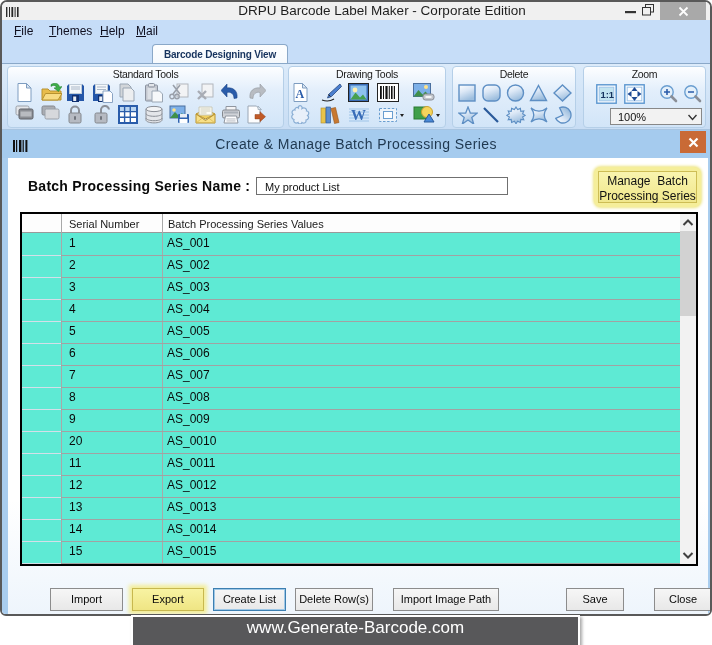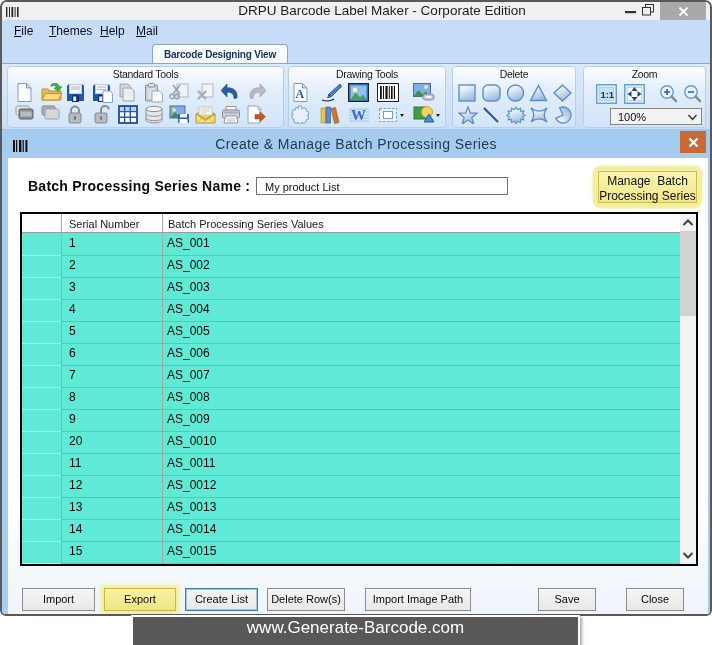--- a/index.html
+++ b/index.html
@@ -53,21 +53,21 @@
 .trow { position:absolute; left:0; width:100%; height:22px; font-size:12px; color:#0a0a0a; }
 .trow .ln1 { position:absolute; left:0; width:39px; bottom:0; height:1px; background:#d4dfe8; }
 .trow .ln2 { position:absolute; left:39px; right:0; bottom:0; height:1px; background:#a2a2a2; }
 .trow .sn { position:absolute; left:47px; top:2px; }
 .trow .val { position:absolute; left:145px; top:2px; }
 
 #sbar { position:absolute; right:0; top:0; width:16px; bottom:0; background:#f2f2f2; }
 #sbar svg { position:absolute; left:0; }
 #sthumb { position:absolute; left:0; top:17px; width:16px; height:85px; background:#d2d2d2; }
 
-.bbtn { position:absolute; top:586px; height:23px; background:linear-gradient(#f6f6f6,#e8e8e8); border:1px solid #8c8c8c; font-size:11px; color:#0a0a0a; text-align:center; line-height:21px; white-space:nowrap; }
+.bbtn { position:absolute; top:586px; height:23px; background:linear-gradient(#f6f6f6,#e8e8e8); border:1px solid #8c8c8c; font-size:11px; color:#0a0a0a; text-align:center; line-height:21px; white-space:nowrap;margin-left:28px; }
 #b-import { left:20px; width:73px; }
 #b-export { left:102px; width:72px; background:linear-gradient(#f8f3a2,#efe584); border:1px solid #c8b84e; box-shadow:0 0 4px 3px #f3ed95; }
 #b-create { left:183px; width:73px; border:1px solid #3c7fb1; box-shadow:inset 0 0 0 1px #9ec7e6; }
 #b-delete { left:265px; width:78px; }
 #b-imgpath { left:363px; width:106px; }
 #b-save { left:536px; width:58px; }
 #b-close { left:624px; width:58px; }
 
 #banner { position:absolute; left:131px; top:615px; width:449px; height:34px; background:#58585a; border:2px solid #fff; box-shadow:2px 2px 3px rgba(0,0,0,0.35); }
 #banner div { text-align:center; color:#fff; font-size:17px; padding-top:1px; }

